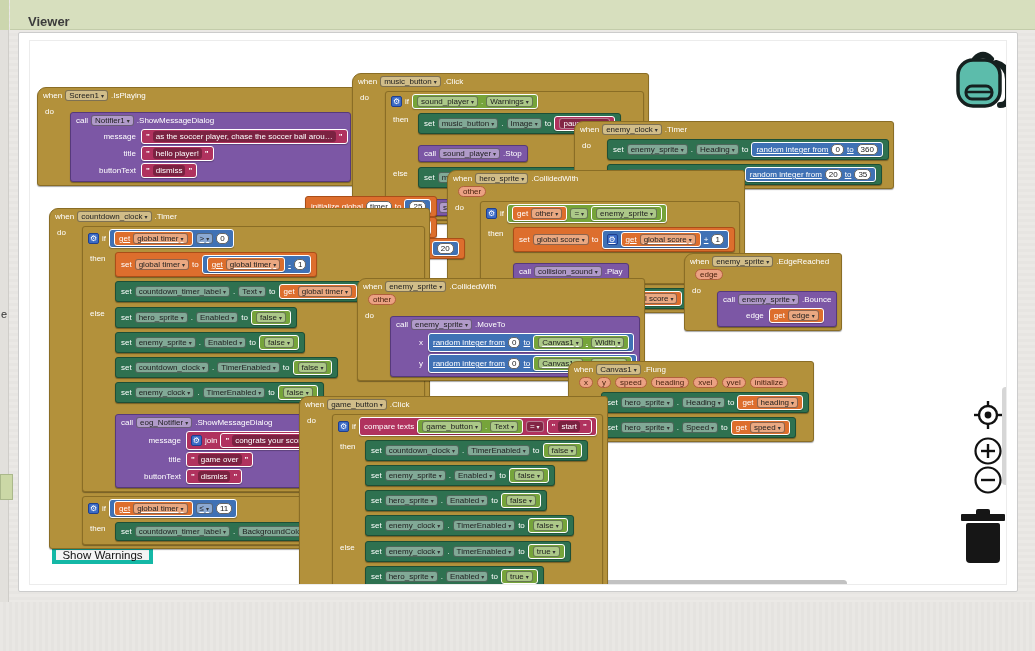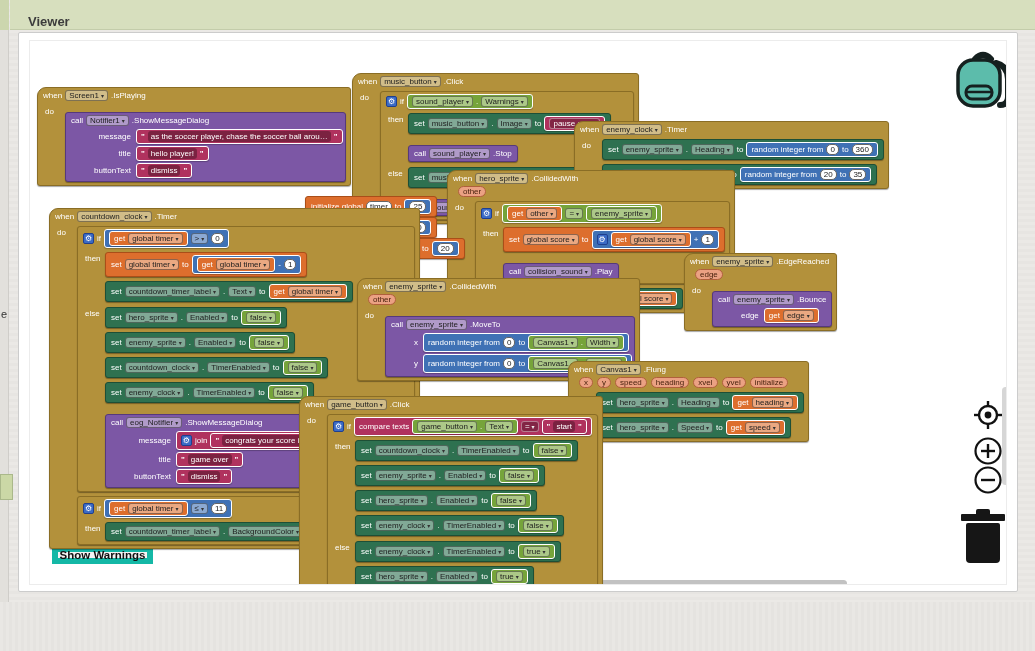--- a/index.html
+++ b/index.html
@@ -44,43 +44,43 @@
   .trash { position:absolute; left:928px; top:468px; width:50px; display:flex; flex-direction:column; align-items:center; }
   .trash-handle { width:14px; height:5px; background:#161616; border-radius:2px 2px 0 0; }
   .trash-lid { width:44px; height:7px; background:#161616; border-radius:1px; }
   .trash-body { width:34px; height:40px; background:#161616; border-radius:2px 2px 4px 4px; margin-top:2px; }
 
   
   .warn-cluster { position:absolute; left:22px; top:455px; width:120px; }
   .warn-cols { display:flex; gap:22px; margin-left:2px; }
   .warn-col { display:flex; flex-direction:column; align-items:center; gap:2px; }
   .cnt-row { display:flex; align-items:center; gap:4px; font-size:12px; font-weight:bold; color:#222; }
-  .show-warn-btn { margin-top:6px; width:101px; height:18px; background:#f4f4f4; border:6px solid #14b8a6;
-    font-size:11.5px; font-weight:bold; color:#111; display:flex; align-items:center; justify-content:center; cursor:pointer; }
+  .show-warn-btn { margin-top:6px; width:101px; height:18px; background:#f4f4f4; border:4px solid #14b8a6;
+    font-size:11.5px; font-weight:normal; color:#111; display:flex; align-items:center; justify-content:center; cursor:pointer; }
 
   
   .stack { position:absolute; font-size:8px; color:#fff; }
   .sblk { position:relative; border:1px solid; border-radius:3px; width:-moz-fit-content; width:fit-content;
     box-shadow:0 1px 1px rgba(0,0,0,.35); margin:1px 0; }
   .hat { border-top-left-radius:9px; }
   .brow { display:flex; align-items:center; gap:3px; padding:2px 5px; white-space:nowrap; }
   .chiprow { display:flex; gap:4px; padding:0 6px 2px 10px; }
-  .crow { display:flex; align-items:flex-start; padding:1px 4px 2px 7px; }
+  .crow { display:flex; align-items:flex-start; gap:5px; padding:1px 4px 2px 7px; }
   .rowlab { color:#fff; min-width:20px; padding-top:3px; }
   .rowbody { display:flex; flex-direction:column; gap:2px; align-items:flex-start; }
   .args { display:table; margin:0 2px 2px 26px; }
   .argrow { display:table-row; }
   .arglab { display:table-cell; text-align:right; padding:1px 5px 1px 2px; color:#fff; vertical-align:middle; }
   .argval { display:table-cell; padding:1px 0; vertical-align:middle; }
 
   .c-gold    { background:#b3913b; border-color:#8a6d25; }
   .c-green   { background:#2e7150; border-color:#1d4f36; }
   .c-logic   { background:#76a43a; border-color:#567c28; }
   .c-orange  { background:#dd6e2d; border-color:#aa4e18; }
-  .c-blue    { background:#3f71b5; border-color:#2a5189; }
+  .c-blue    { background:#3f71b5; border-color:#2a5189;text-decoration:underline; }
   .c-crimson { background:#b0325e; border-color:#801f41; }
   .c-purple  { background:#7c57a5; border-color:#56397b;margin-top:8px; }
   .c-gray    { background:#9a9a9a; border-color:#6e6e6e; }
 
   .iblk { display:inline-flex; align-items:center; gap:3px; border:1px solid; border-radius:3px;
     padding:1px 4px; color:#fff; box-shadow:0 1px 1px rgba(0,0,0,.25); }
   .dd { display:inline-flex; align-items:center; gap:2px; background:rgba(255,255,255,.40);
     border:1px solid rgba(0,0,0,.40); border-radius:3px; padding:0 3px; color:#1d1d1d; height:11px; cursor:pointer; }
   .dd .car { font-size:6px; color:#333; }
   .iblk.c-crimson > .dd, .sblk.c-crimson > .brow > .dd { background:rgba(0,0,0,.26); color:#fff; border-color:rgba(255,255,255,.4); }

